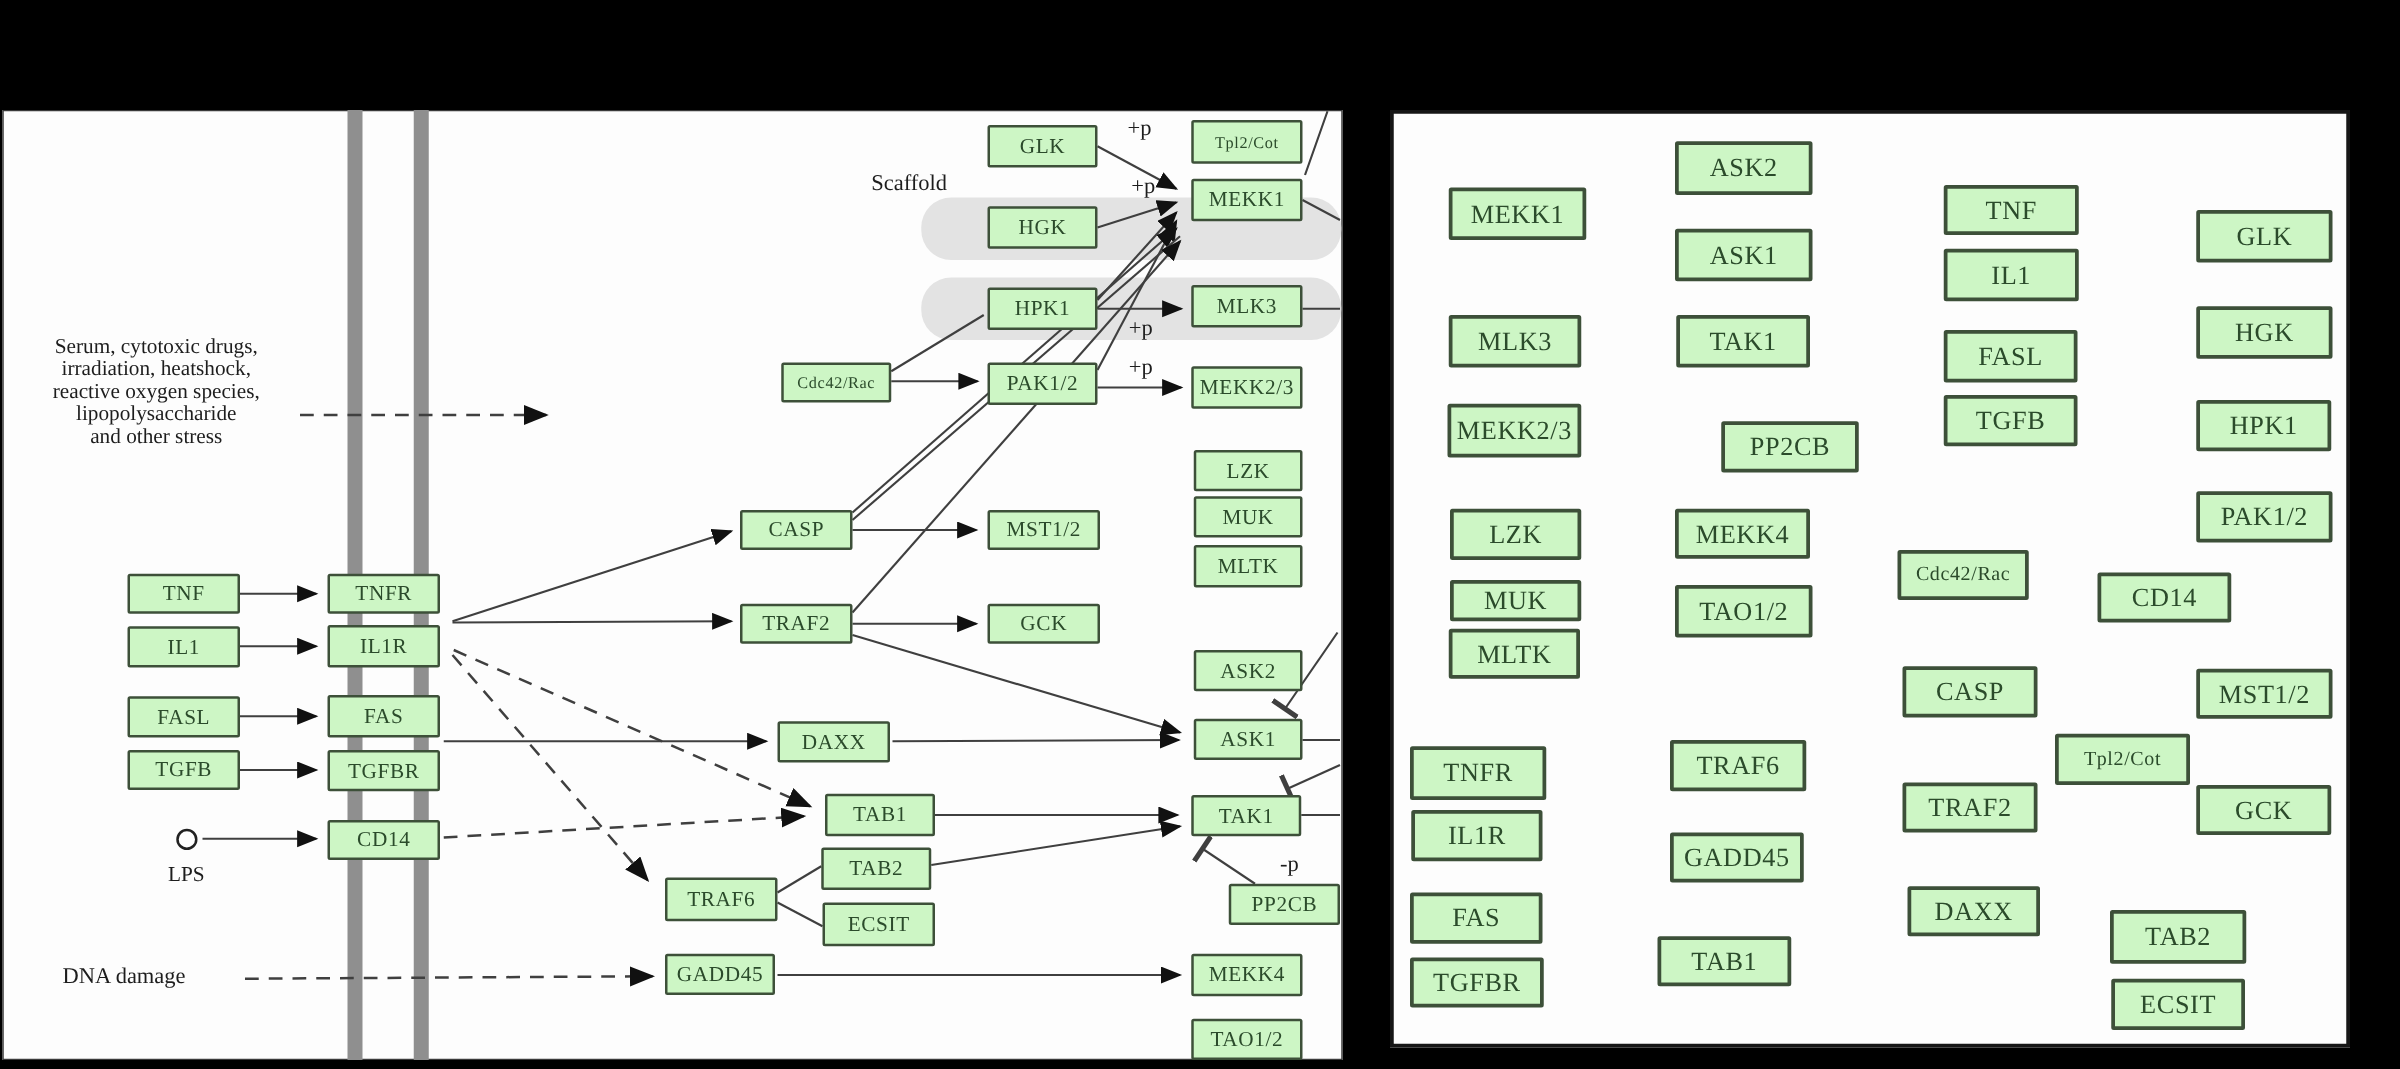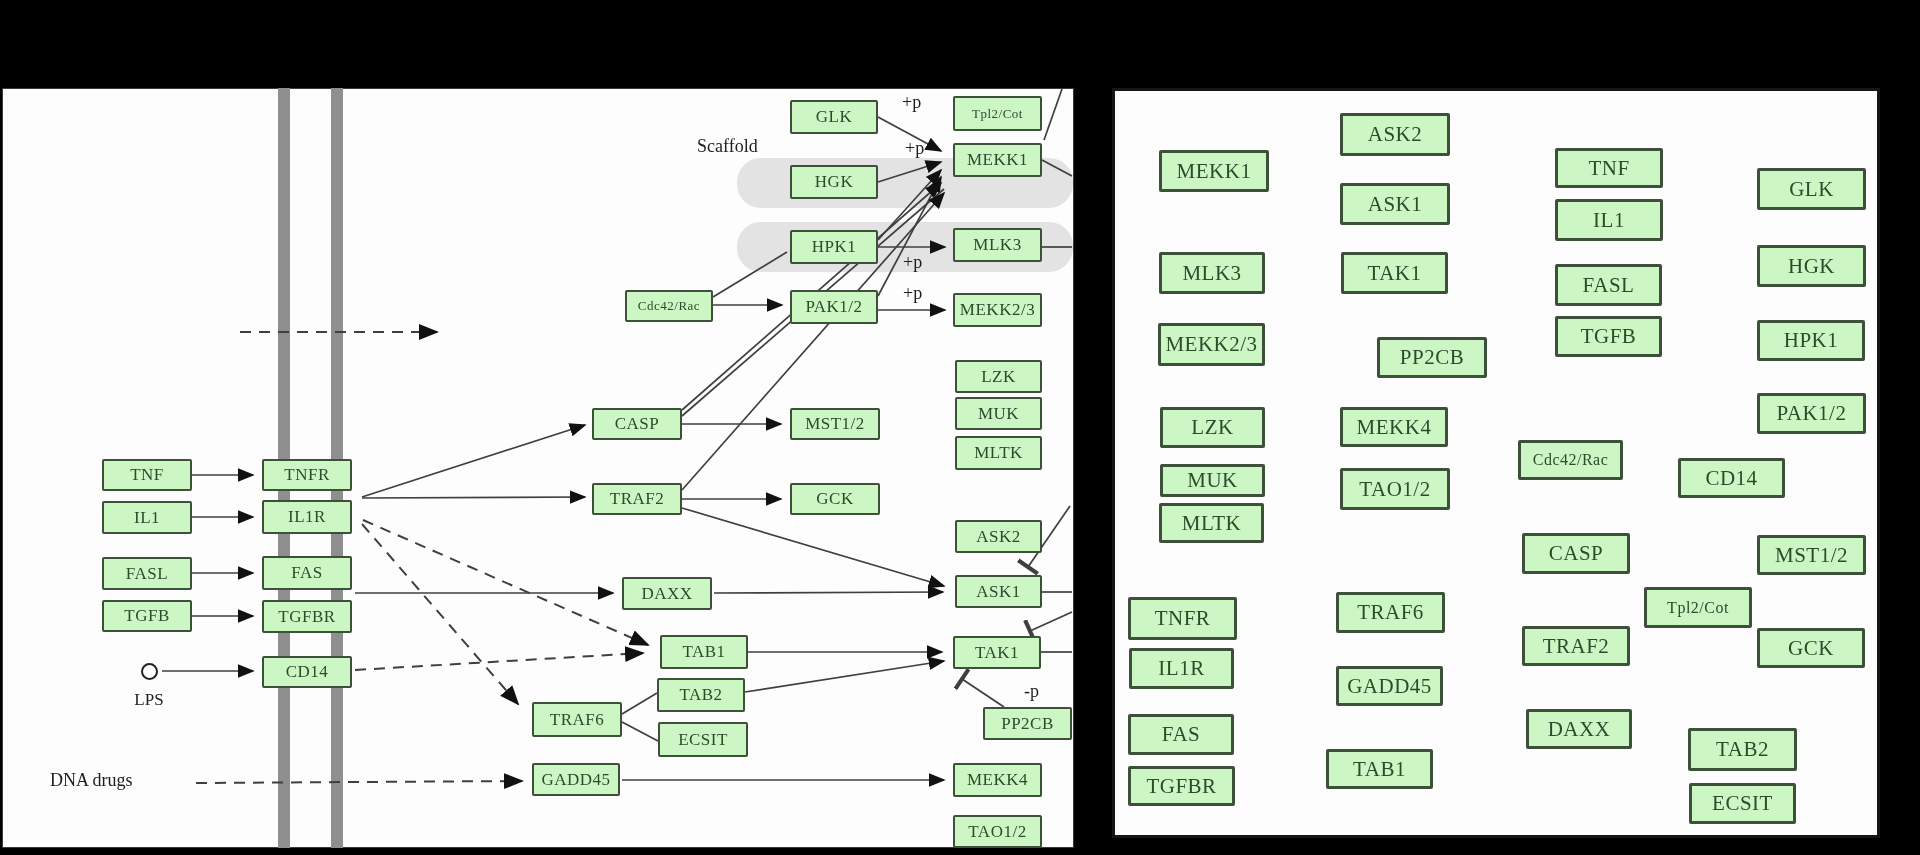--- a/index.html
+++ b/index.html
@@ -96,22 +96,29 @@
     </g>
     <g stroke="#3f3f3f" stroke-width="2" fill="none" stroke-dasharray="11 8">
       <line x1="240" y1="332" x2="437" y2="332" marker-end="url(#arr)"></line>
       <line x1="363" y1="520" x2="648" y2="645" marker-end="url(#arr)"></line>
       <line x1="362" y1="524" x2="518" y2="704" marker-end="url(#arr)"></line>
       <line x1="355" y1="670" x2="643" y2="653" marker-end="url(#arr)"></line>
       <line x1="196" y1="783" x2="522" y2="781" marker-end="url(#arr)"></line>
     </g>
   </svg>
 
+  <div class="ann" id="stress-text">
+    <div>Serum, cytotoxic drugs,</div>
+    <div>irradiation, heatshock,</div>
+    <div>reactive oxygen species,</div>
+    <div>lipopolysaccharide</div>
+    <div>and other stress</div>
+  </div>
   <div class="ann" id="scaffold-label">Scaffold</div>
-  <div class="ann" id="dna-damage-label">DNA drugs</div>
+  <div class="ann" id="dna-damage-label">DNA damage</div>
   <div id="lps-circle"></div>
   <div class="ann" id="lps-label">LPS</div>
 
   <span class="pp" style="left:902px;top:92px;">+p</span>
   <span class="pp" style="left:905px;top:138px;">+p</span>
   <span class="pp" style="left:903px;top:252px;">+p</span>
   <span class="pp" style="left:903px;top:283px;" id="pp4">+p</span>
   <span class="pp" style="left:1024px;top:681px;">-p</span>
 
   <div id="pathway-nodes">

